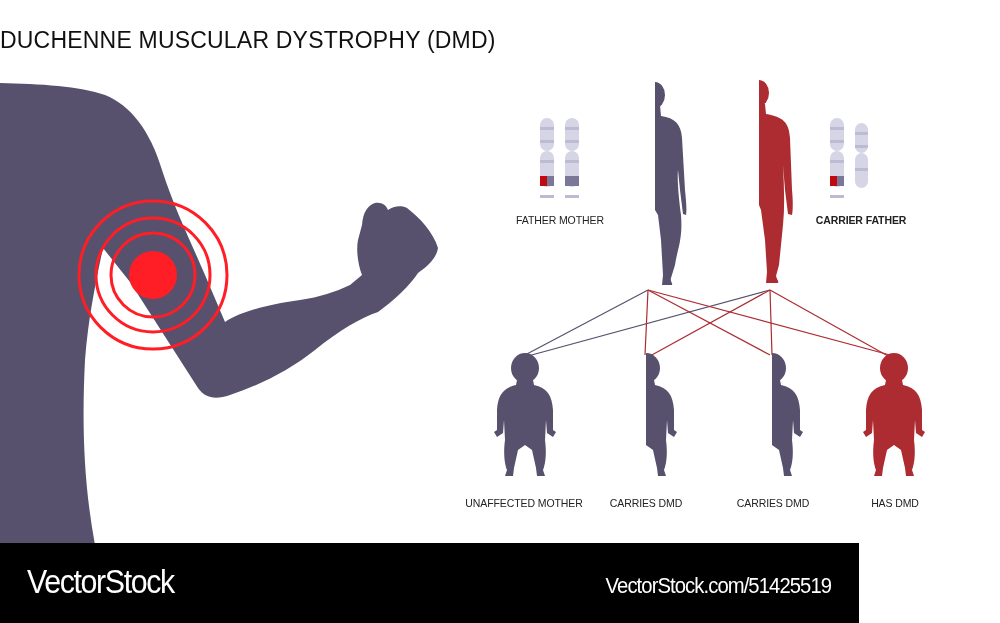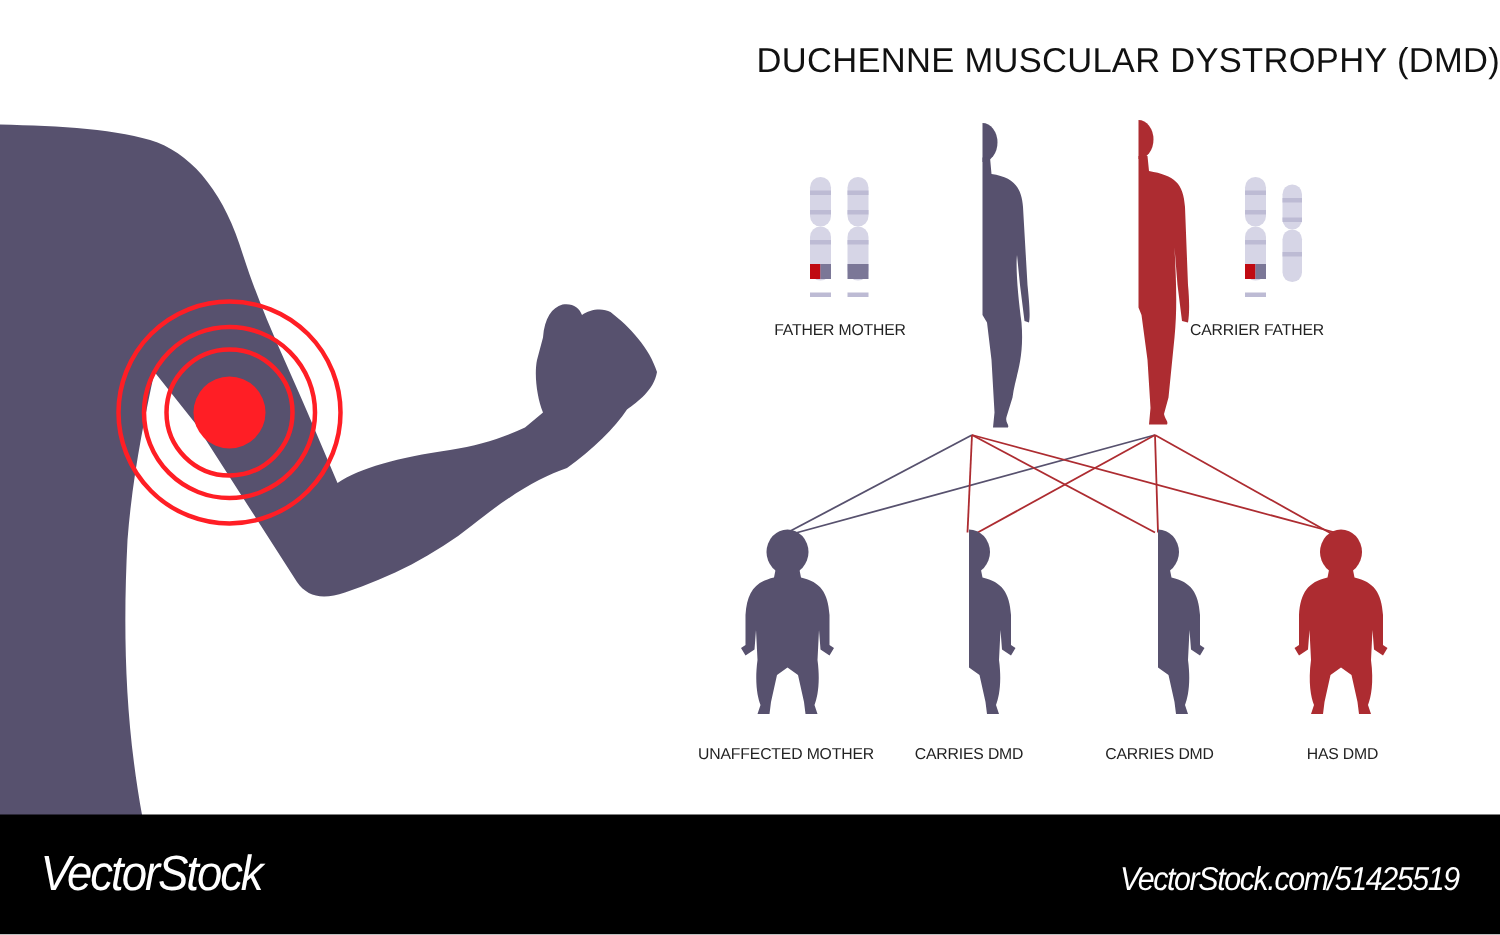--- a/index.html
+++ b/index.html
@@ -1,20 +1,20 @@
 <!DOCTYPE html>
 <html><head>
 <meta charset="utf-8">
 <style>
   html, body { margin: 0; padding: 0; }
   body { width: 1000px; height: 623px; background: #ffffff; position: relative; overflow: hidden; font-family: "Liberation Sans", sans-serif; }
-  .title { position: absolute; top: 27px; left: 0; width: 1000px; text-align: right; font-size: 23px; color: #111; letter-spacing: 0.2px; }
+  .title { position: absolute; top: 27px; left: 0; width: 1000px; text-align: left; font-size: 23px; color: #111; letter-spacing: 0.2px; }
   .label { position: absolute; font-size: 10.5px; color: #222; white-space: nowrap; transform: translateX(-50%); letter-spacing: -0.1px; }
   svg.art { position: absolute; left: 0; top: 0; }
-  .footer { position: absolute; left: 0; top: 543px; width: 1000px; height: 80px; background: #000; font-style: italic; }
+  .footer { position: absolute; left: 0; top: 543px; width: 859px; height: 80px; background: #000; }
   .brand { position: absolute; left: 27px; top: 20px; color: #fff; font-size: 33px; letter-spacing: -1.5px; transform: scaleX(0.92); transform-origin: left; }
   .url { position: absolute; right: 28px; top: 30px; color: #fff; font-size: 22px; letter-spacing: -1px; transform: scaleX(0.92); transform-origin: right; }
 </style>
 </head>
 <body>
 
 <div class="title">DUCHENNE MUSCULAR DYSTROPHY (DMD)</div>
 
 <svg class="art" width="1000" height="545" viewBox="0 0 1000 545">
   <defs>
@@ -169,21 +169,21 @@
       </g>
   </g>
   <g>
     <g transform="translate(894,0)" fill="#ad2c31">
         <use href="#baby"></use>
       </g>
   </g>
 </svg>
 
 <div class="label" style="left:560px; top:214px;">FATHER MOTHER</div>
-<div class="label" style="left:838px; top:214px;">CARRIER FATHER</div>
+<div class="label" style="left:861px; top:214px;font-weight:bold;">CARRIER FATHER</div>
 
 <div class="label" style="left:524px; top:497px;">UNAFFECTED MOTHER</div>
 <div class="label" style="left:646px; top:497px;">CARRIES DMD</div>
 <div class="label" style="left:773px; top:497px;">CARRIES DMD</div>
 <div class="label" style="left:895px; top:497px;">HAS DMD</div>
 
 <div class="footer">
   <div class="brand">VectorStock</div>
   <div class="url">VectorStock.com/51425519</div>
 </div>

